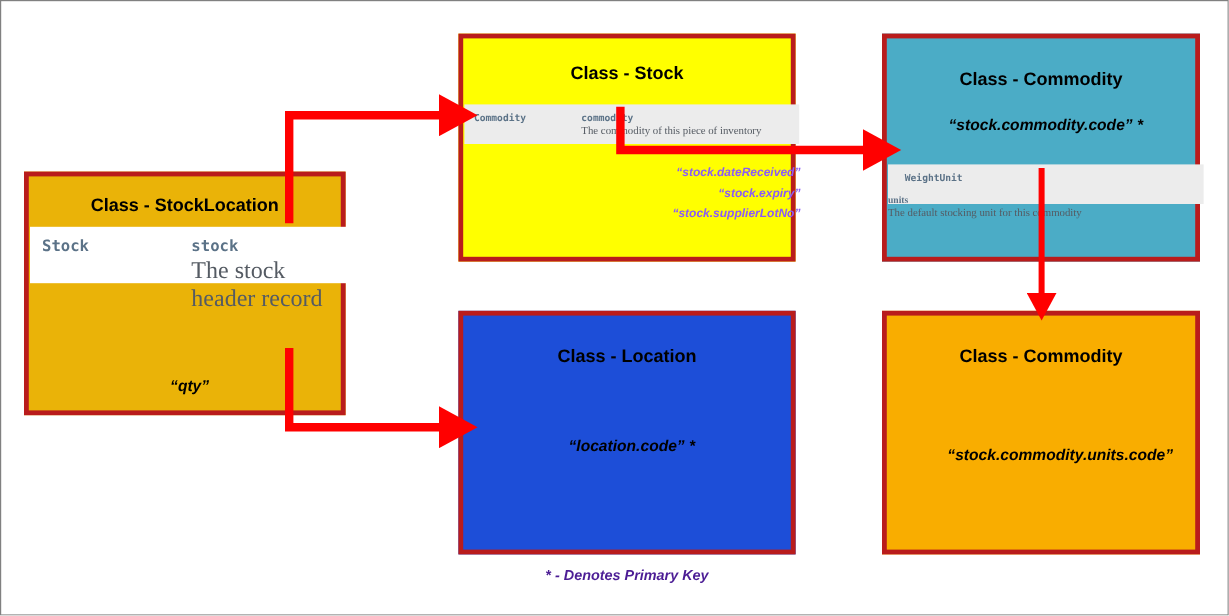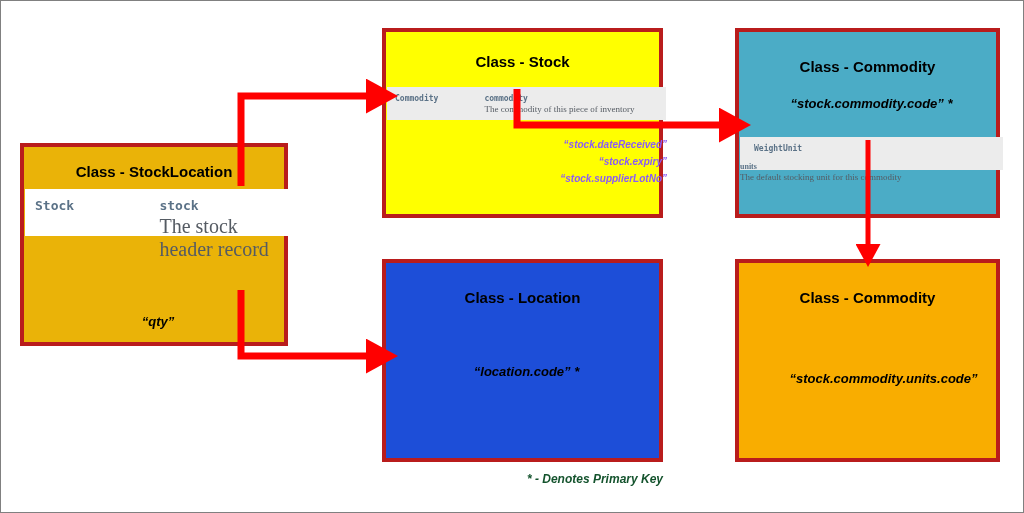--- a/index.html
+++ b/index.html
@@ -75,25 +75,25 @@
   .prop-single {
     text-align: center;
     font-style: italic;
     font-weight: bold;
     color: #000000;
     font-size: 13px;
     font-family: "Liberation Sans", sans-serif;
   }
   .legend {
     position: absolute;
-    text-align: right;
+    text-align: center;
     font-style: italic;
     font-weight: bold;
     font-size: 12px;
-    color: #14532d;
+    color: #4c1d95;
     font-family: "Liberation Sans", sans-serif;
   }
   .arrow-layer {
     position: absolute;
     left: 0;
     top: 0;
     width: 1024px;
     height: 513px;
     pointer-events: none;
   }

